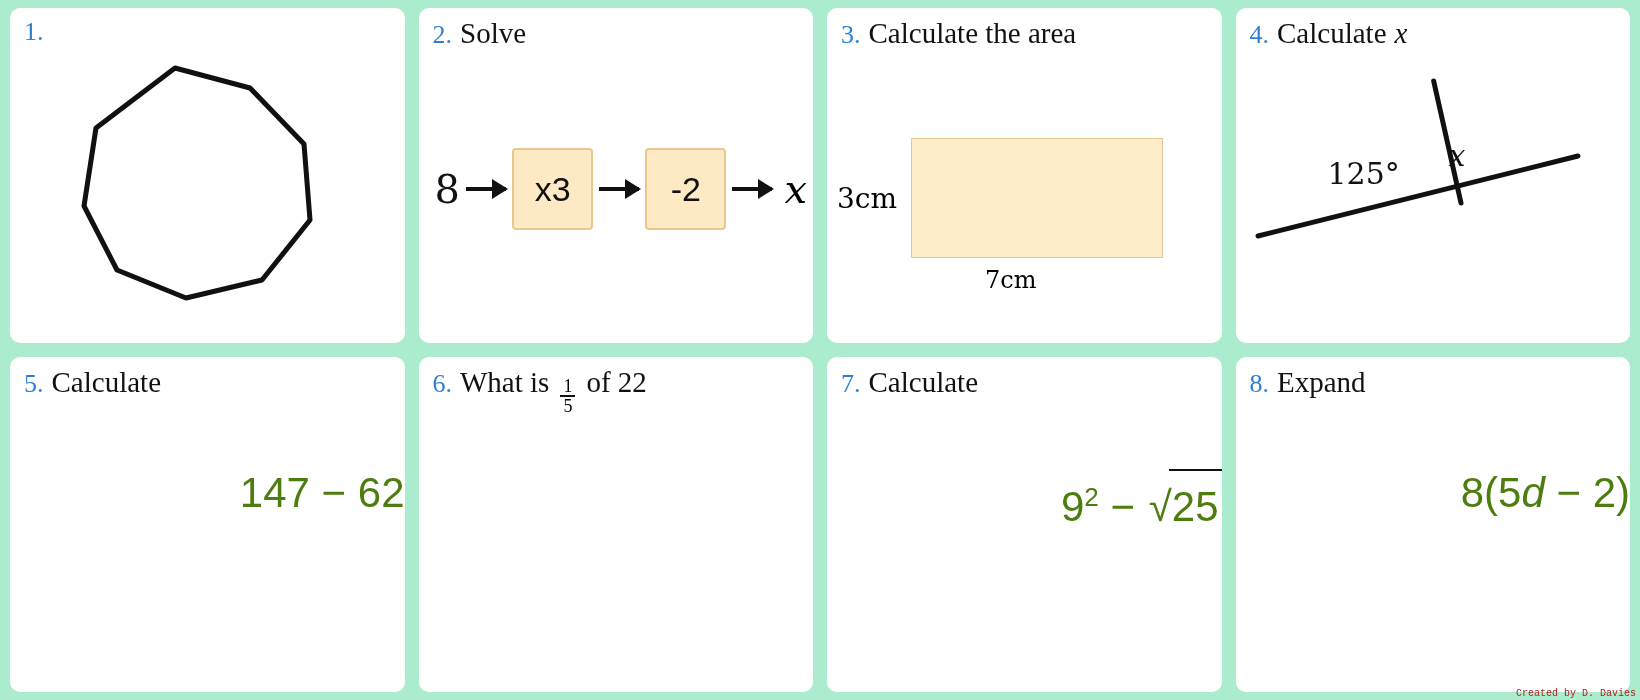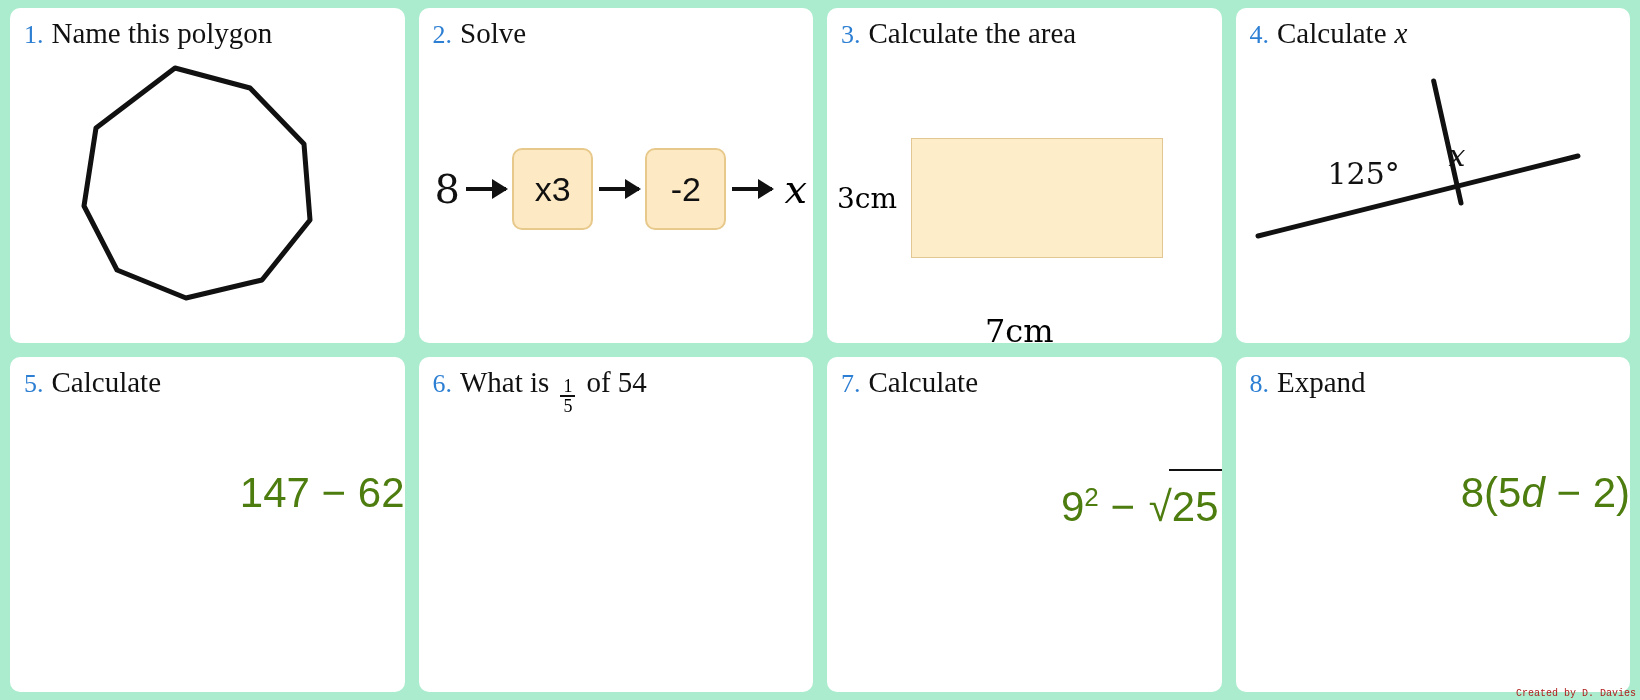--- a/index.html
+++ b/index.html
@@ -118,21 +118,21 @@
     top: -8px;
     border-left: 16px solid #111;
     border-top: 10px solid transparent;
     border-bottom: 10px solid transparent;
   }
   .box {
     width: 84px;
     height: 78px;
     background: #fdeac4;
     border: 2px solid #e8c98c;
-    border-radius: 10px;
+    border-radius: 4px;
     display: flex;
     align-items: center;
     justify-content: center;
     font-size: 34px;
     color: #111;
     font-family: "Liberation Sans", sans-serif;
   }
   .outvar {
     font-size: 40px;
     font-style: italic;
@@ -161,23 +161,22 @@
     position: absolute;
     left: 10px;
     top: 56px;
     font-size: 28px;
     font-family: "DejaVu Serif", serif;
   }
   .lbl-bottom {
     position: absolute;
     left: 158px;
     top: 140px;
-    font-size: 32px;
-    font-family: "DejaVu Serif", serif;
-    margin-top: 46px;
+    font-size: 24px;
+    font-family: "DejaVu Serif", serif;
   }
   .unit { }
 
   
   .ang-label {
     position: absolute;
     font-family: "DejaVu Serif", serif;
     font-size: 30px;
     color: #111;
   }
@@ -212,21 +211,20 @@
   svg { display: block; }
 </style>
 </head>
 <body>
 
 <div id="board">
 
   <div class="card">
     <div class="qhead">
       <span class="qnum">1.</span>
-      <span class="qtext">Name this polygon</span>
     </div>
     <div class="body">
       <svg width="380" height="260" viewBox="0 0 380 260">
         <polygon points="165,8 240,28 294,84 300,160 252,220 176,238 107,210 74,146 86,68" fill="#ffffff" stroke="#111111" stroke-width="5" stroke-linejoin="round"></polygon>
       </svg>
     </div>
   </div>
 
   <div class="card">
     <div class="qhead">
@@ -287,21 +285,21 @@
   </div>
 
   <div class="card">
     <div class="qhead">
       <span class="qnum">6.</span>
       <span class="qtext">What is</span>
       <span class="frac">
         <span class="top">1</span>
         <span class="bot">5</span>
       </span>
-      <span class="qtext">of 54</span>
+      <span class="qtext">of 22</span>
     </div>
     <div class="body"></div>
   </div>
 
   <div class="card">
     <div class="qhead">
       <span class="qnum">7.</span>
       <span class="qtext">Calculate</span>
     </div>
     <div class="body">

